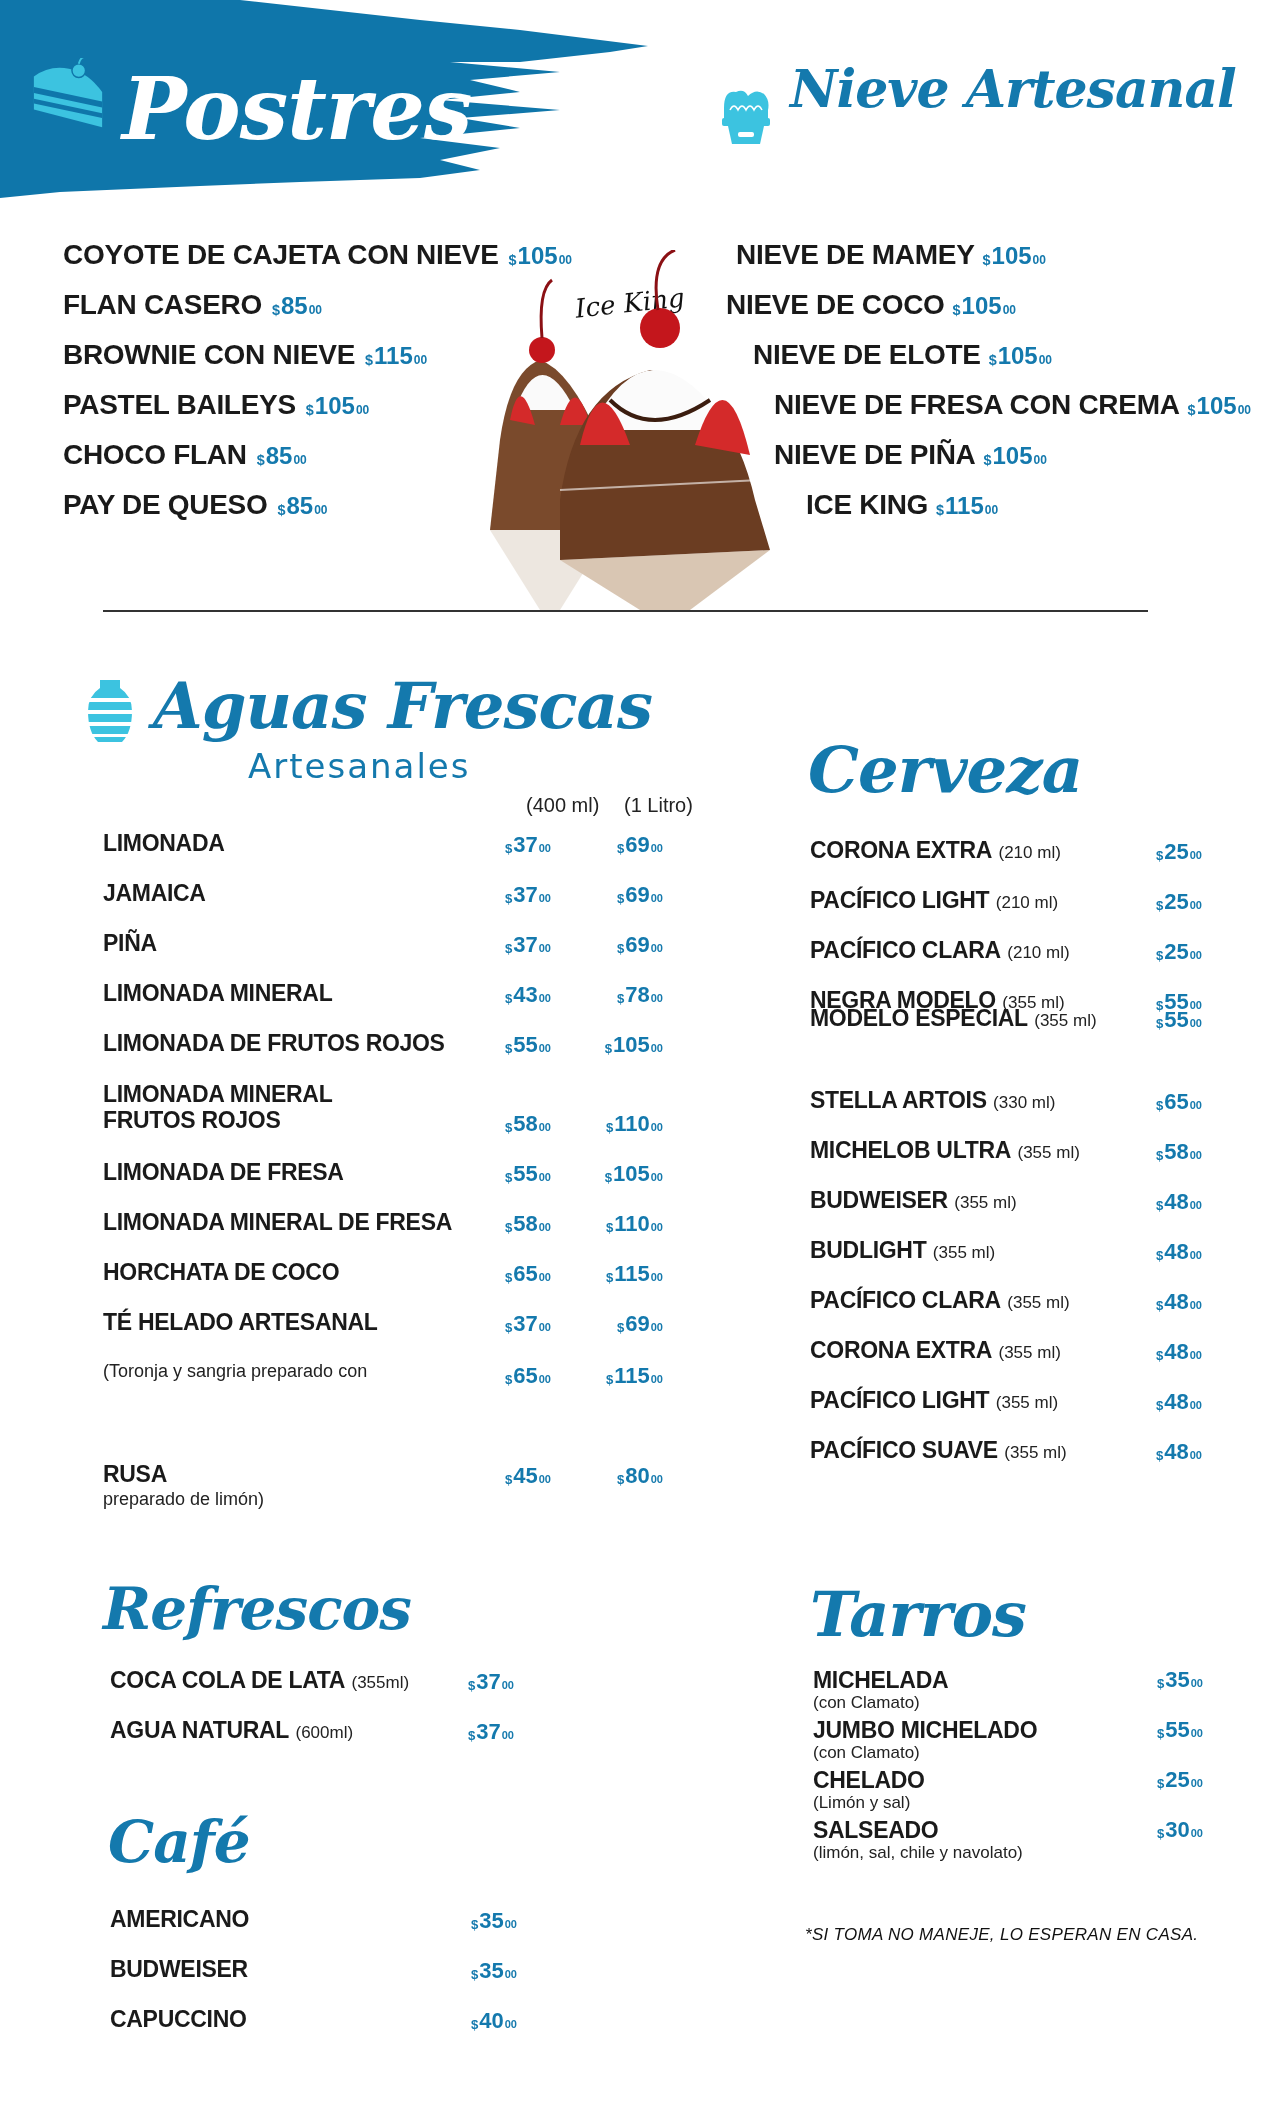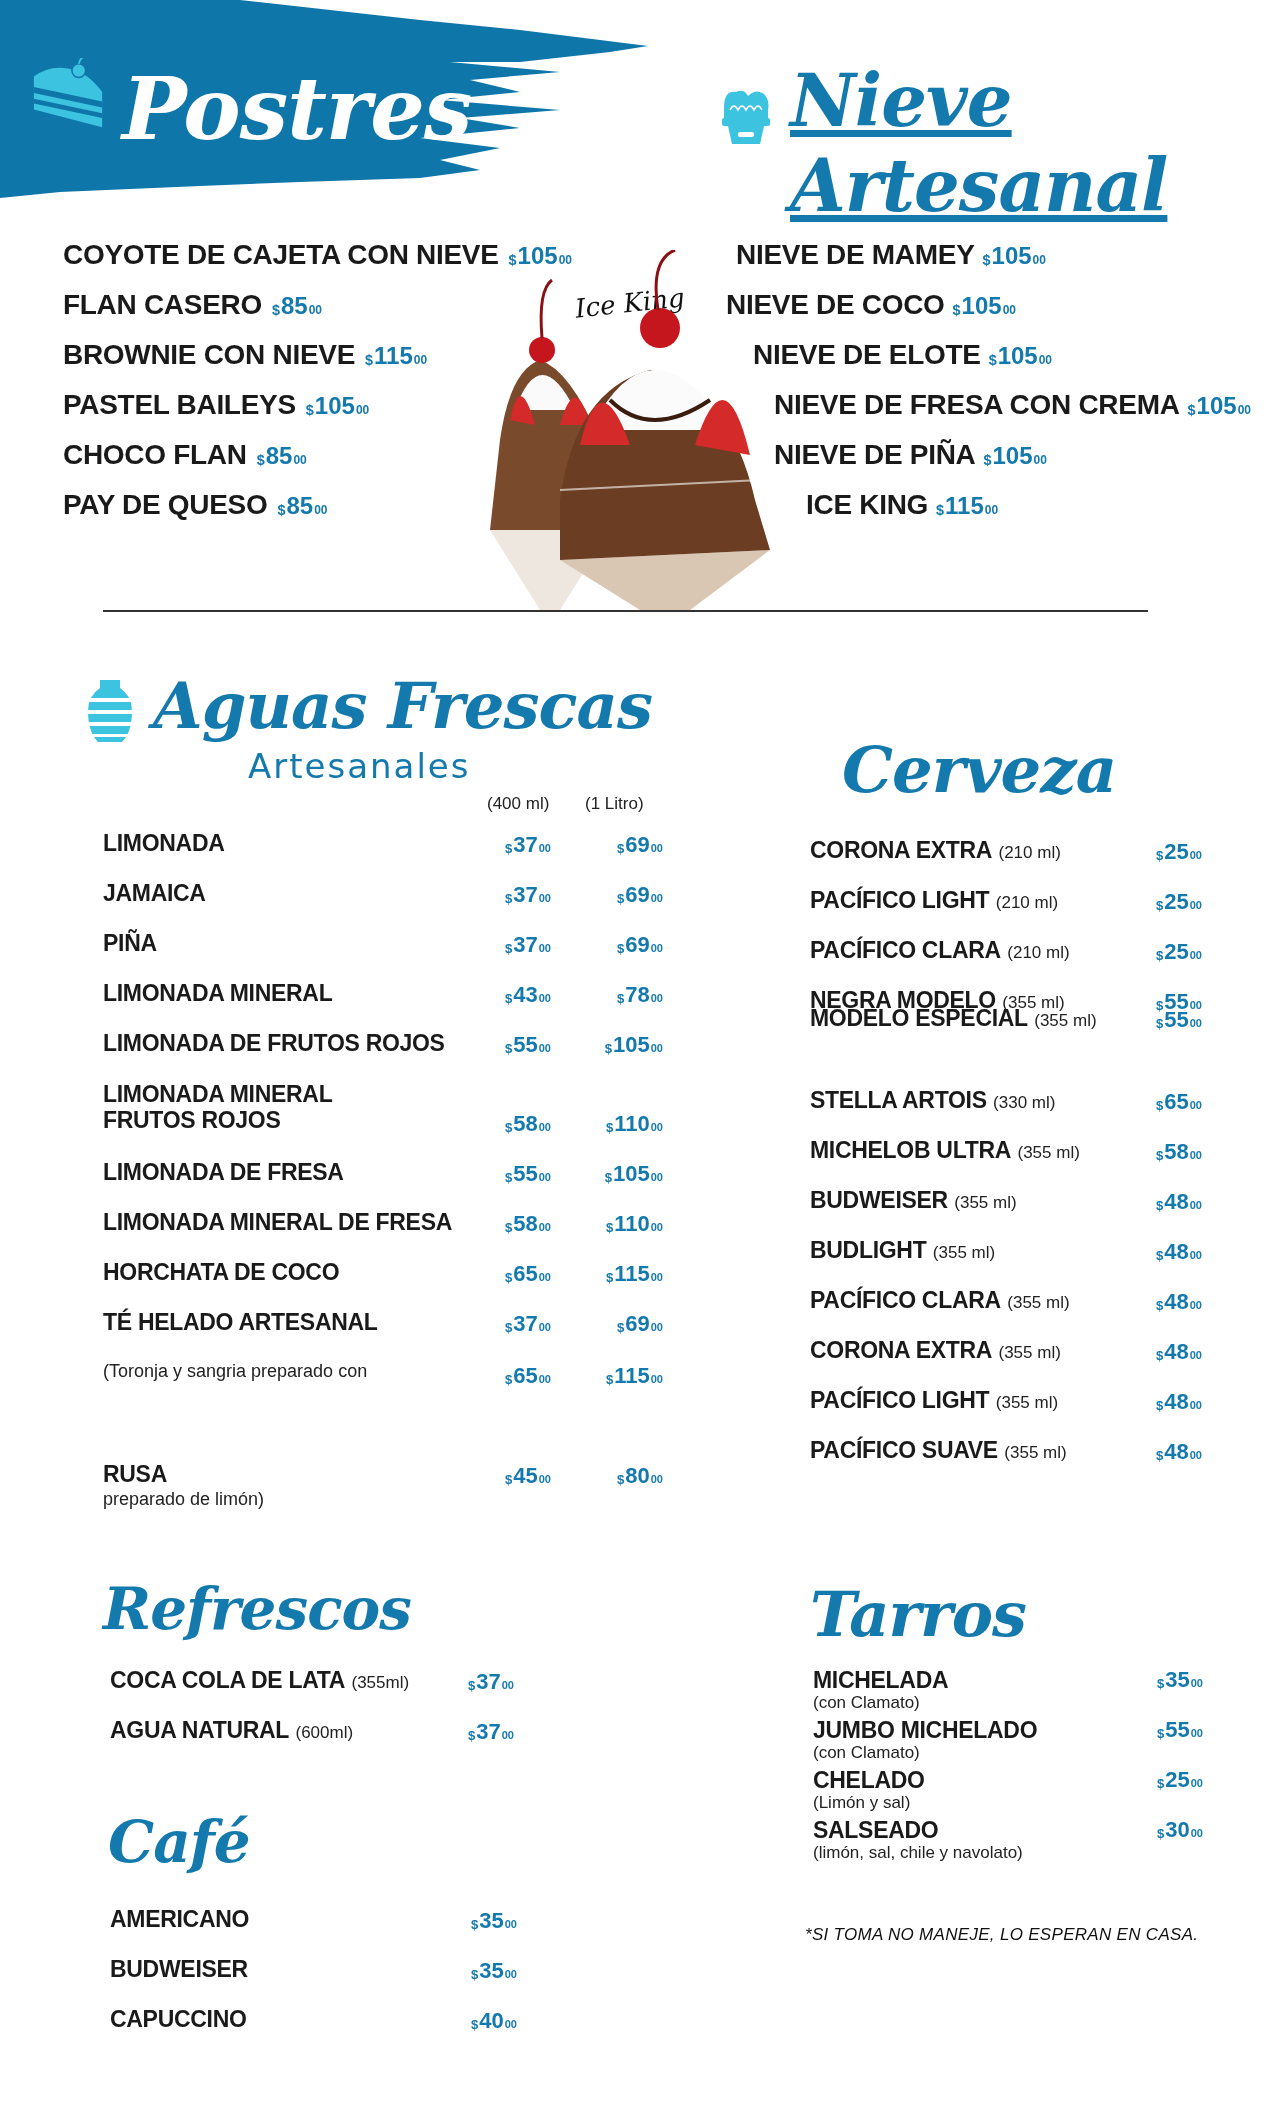--- a/index.html
+++ b/index.html
@@ -11,43 +11,43 @@
   .item-name { font-family: "Liberation Sans", sans-serif; font-weight: bold; color: #1a1a1a; white-space: nowrap; letter-spacing: -0.3px; }
   .size { font-weight: normal; font-size: 17px; color: #222; letter-spacing: 0; }
   .price { font-family: "Liberation Sans", sans-serif; font-weight: bold; color: #1479ad; white-space: nowrap; }
   .price .cur { font-size: 0.6em; vertical-align: -0.05em; margin-right: 1px; }
   .price .cents { font-size: 0.5em; vertical-align: baseline; margin-left: 1px; }
   .desc { font-family: "Liberation Sans", sans-serif; font-size: 18px; color: #222; line-height: 22px; }
 
   
   #brush { left: 0; top: 0; width: 660px; height: 200px; }
   #postres-title { left: 122px; top: 58px; font-size: 86px; color: #ffffff; }
-  #nieve-title { left: 790px; top: 58px; font-size: 72px; text-decoration: underline; }
+  #nieve-title { left: 790px; top: 58px; font-size: 52px; }
 
   
   .p-row { position: absolute; left: 63px; font-size: 28px; line-height: 34px; }
   .p-row .price { font-size: 24px; margin-left: 10px; }
   .n-row { position: absolute; font-size: 28px; line-height: 34px; }
   .n-row .price { font-size: 24px; margin-left: 8px; }
 
   #ice-king-label { left: 575px; top: 288px; font-family: "DejaVu Serif", serif; font-style: italic; font-size: 26px; color: #111; transform: rotate(-6deg); }
 
   #divider { left: 103px; top: 610px; width: 1045px; height: 2px; background: #333; }
 
   
   #aguas-title { left: 153px; top: 668px; font-size: 64px; }
   #aguas-sub { left: 248px; top: 746px; font-family: "DejaVu Sans", sans-serif; font-size: 34px; color: #1479ad; letter-spacing: 2px; }
-  .col-head { font-size: 17px; color: #222; }
+  .col-head { font-size: 20px; color: #222; margin-left: 39px; }
   .a-row { position: absolute; left: 103px; width: 560px; font-size: 23px; line-height: 28px; }
   .a-row .price { position: absolute; top: 2px; font-size: 22px; text-align: right; }
   .a-row .p1 { right: 112px; }
   .a-row .p2 { right: 0px; }
 
   
-  #cerveza-title { left: 808px; top: 732px; font-size: 64px; margin-left: 34px; }
+  #cerveza-title { left: 808px; top: 732px; font-size: 64px; }
   .c-row { position: absolute; left: 810px; width: 392px; font-size: 23px; line-height: 28px; }
   .c-row .price { position: absolute; right: 0; top: 2px; font-size: 22px; }
 
   
   #refrescos-title { left: 103px; top: 1575px; font-size: 58px; }
   .r-row { position: absolute; left: 110px; width: 404px; font-size: 23px; line-height: 28px; }
   .r-row .price { position: absolute; right: 0; top: 2px; font-size: 22px; }
 
   
   #cafe-title { left: 108px; top: 1808px; font-size: 58px; }

